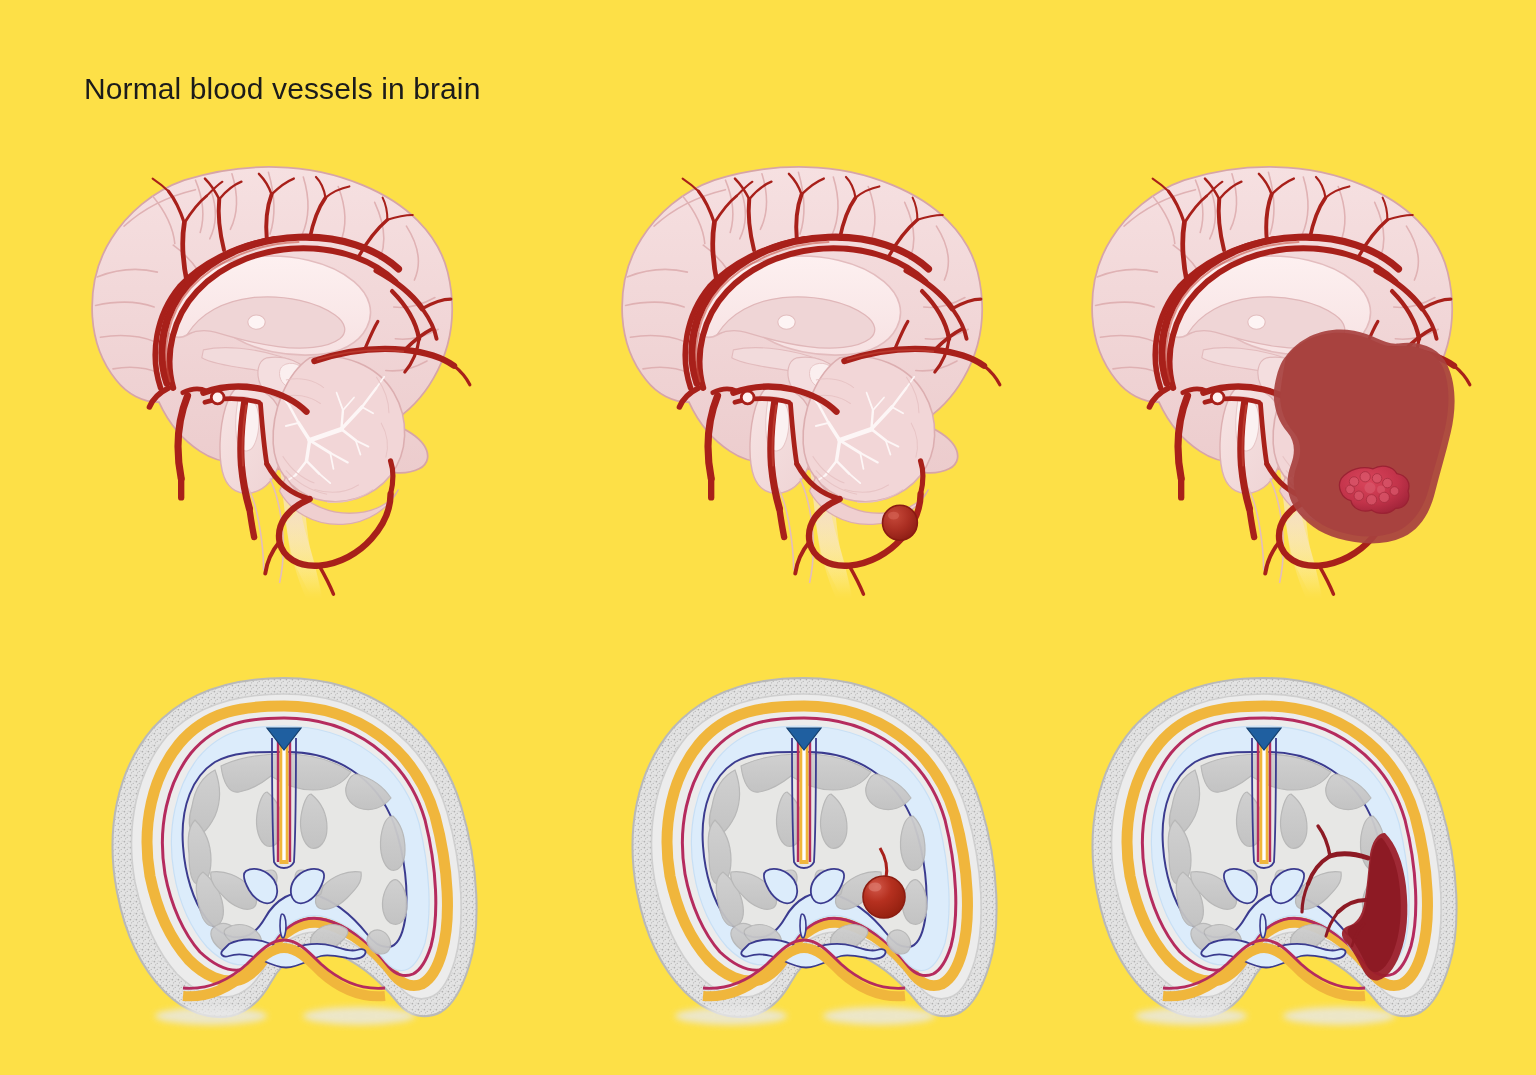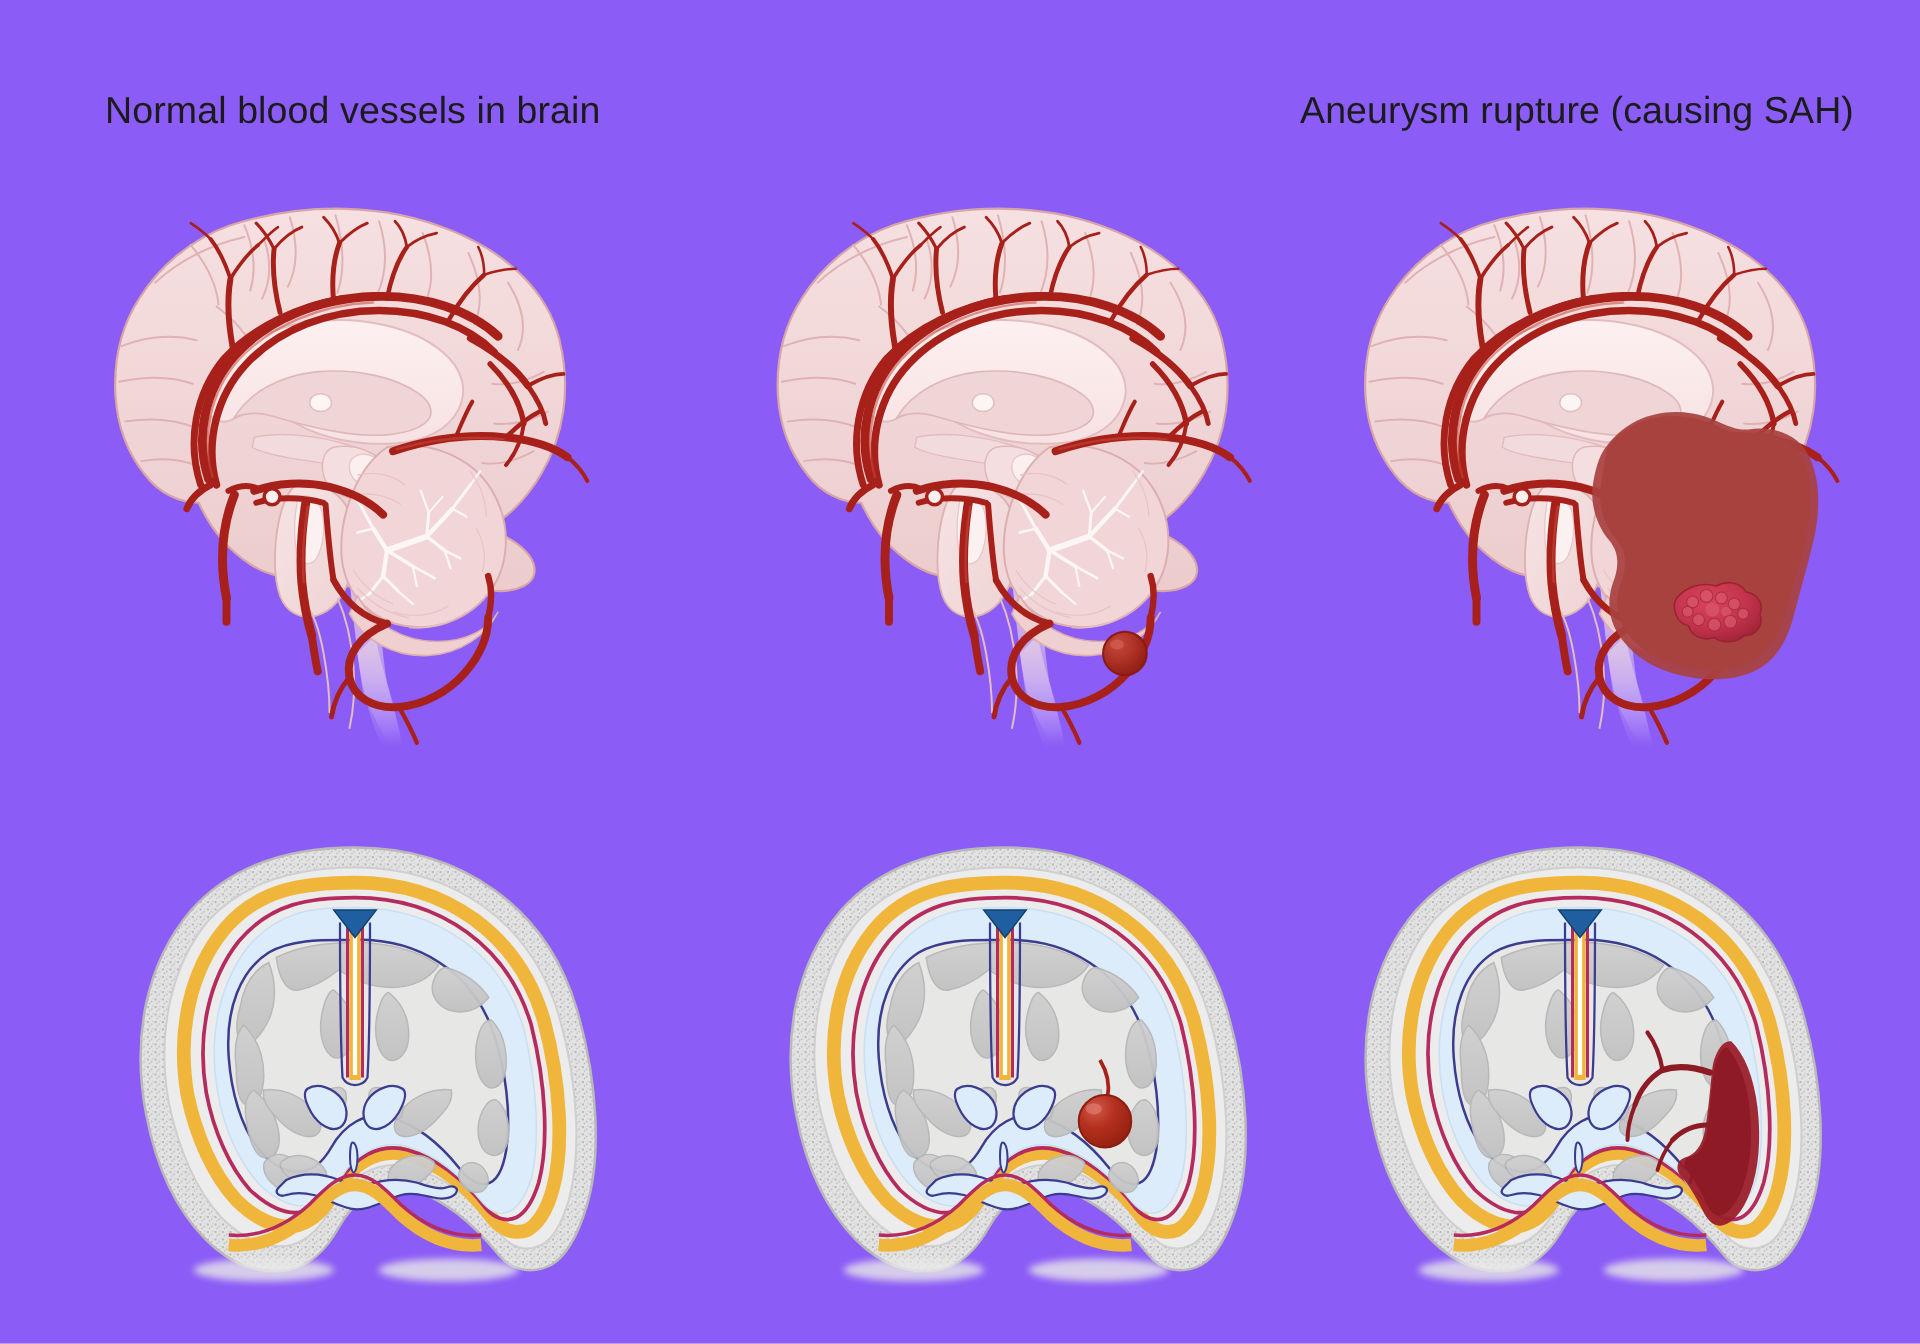--- a/index.html
+++ b/index.html
@@ -4,21 +4,21 @@
 <title>Aneurysm / SAH medical illustration</title>
 <style>
   html,body{margin:0;padding:0;background:#ffffff;}
   body{
     width:1536px;height:1075px;
     font-family:"Liberation Sans", sans-serif;
     color:#1a1a1a;
     overflow:hidden;
     position:relative;
   }
-  .figure{position:relative;width:1536px;height:1075px;background:#8b5cf6;}
+  .figure{position:relative;width:1536px;height:1075px;background:#fde047;}
 
   
   .titles{position:absolute;top:0;left:0;width:1536px;height:140px;}
   .title{
     position:absolute;top:72px;
     font-size:30px;line-height:34px;
     font-weight:400;letter-spacing:.1px;
     color:#1b1b1b;white-space:nowrap;
     font-family:"Liberation Sans", sans-serif;
   }
@@ -36,21 +36,20 @@
   .cor2{left:1050px;top:650px; width:430px; height:390px;}
   .panel svg{display:block;width:100%;height:100%;overflow:visible;}
 </style>
 </head>
 <body>
 
 <div class="figure">
 
   <div class="titles">
     <div class="title c0">Normal blood vessels in brain</div>
-    <div class="title c2">Aneurysm rupture (causing SAH)</div>
   </div>
 
   <svg width="0" height="0" style="position:absolute">
     <defs>
 
       <linearGradient id="gTissue" x1="0" y1="0" x2="0" y2="1">
         <stop offset="0%" stop-color="#f6e0e1"></stop>
         <stop offset="100%" stop-color="#eccccd"></stop>
       </linearGradient>
       <linearGradient id="gCorpus" x1="0" y1="0" x2="0" y2="1">

